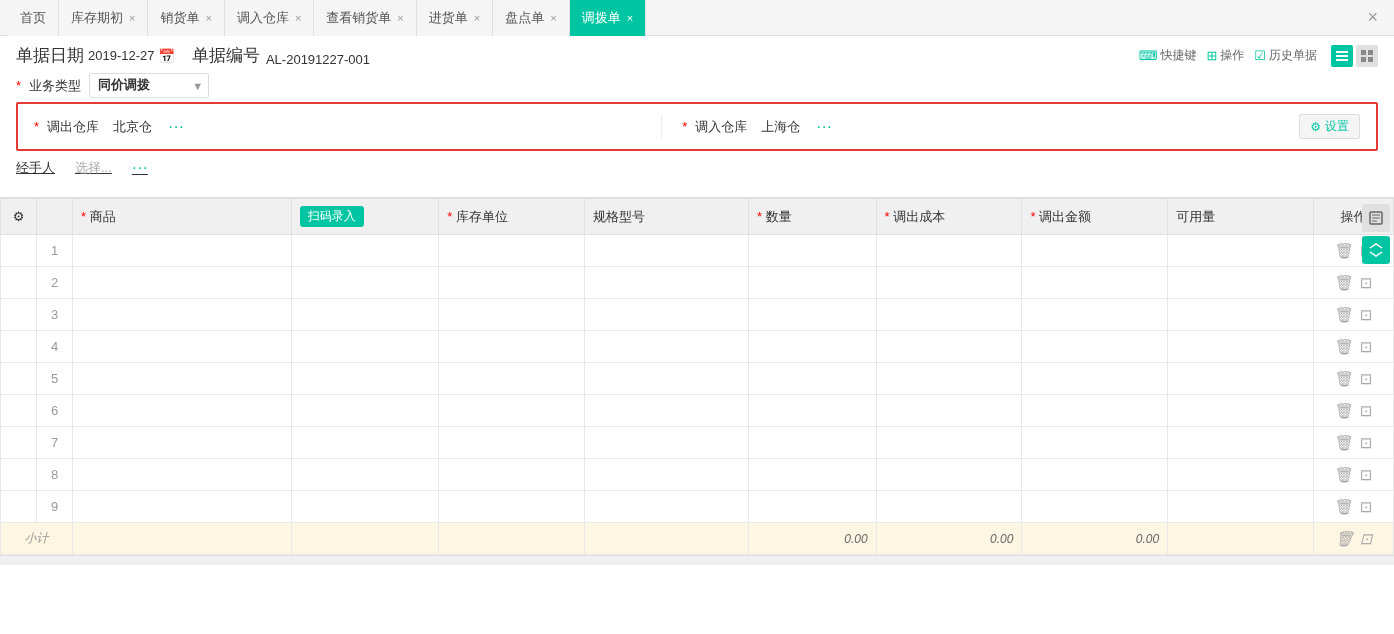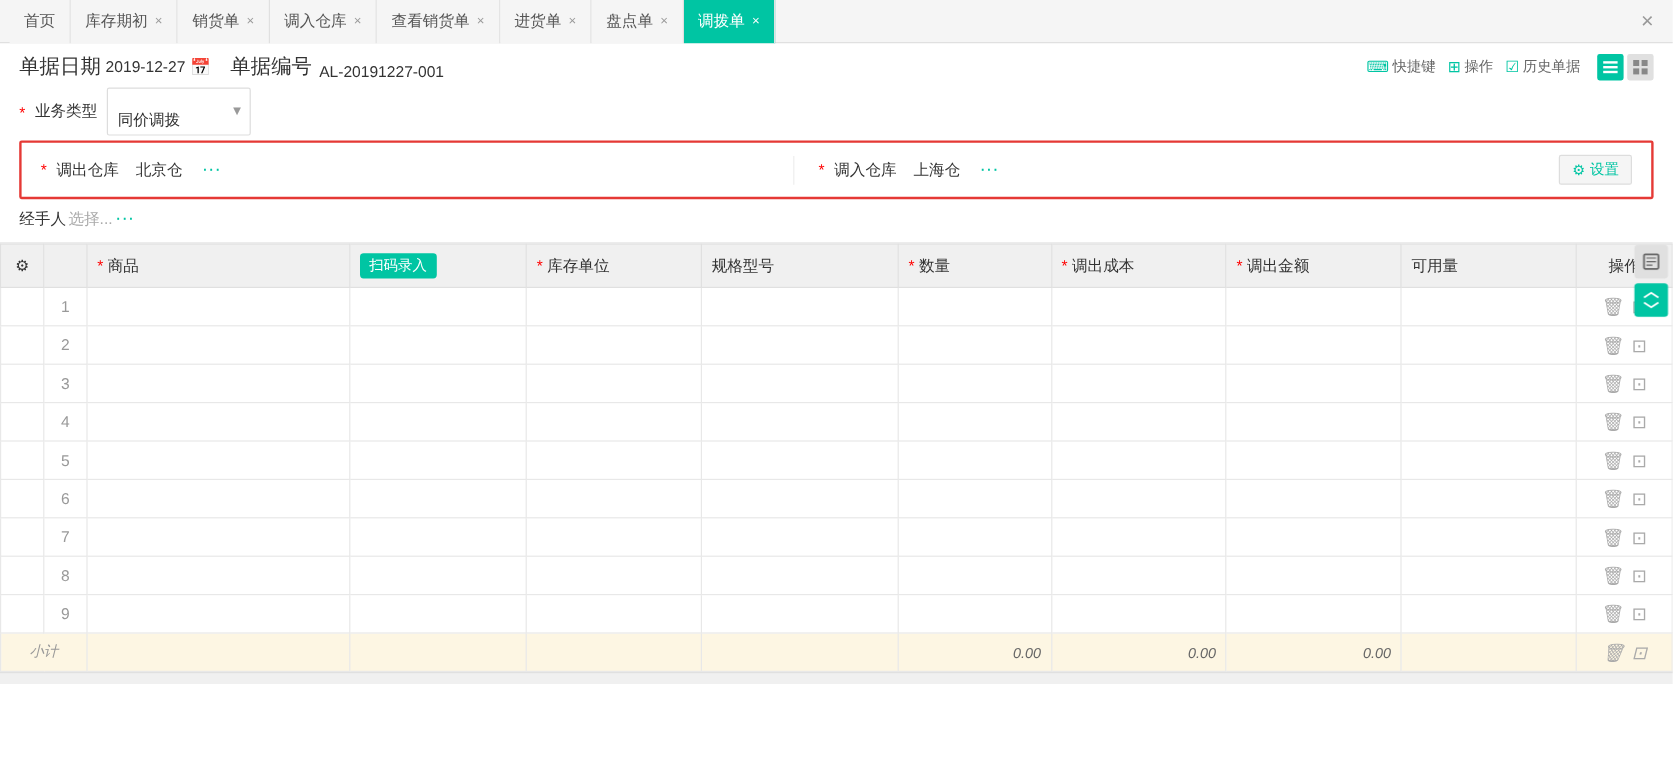--- a/index.html
+++ b/index.html
@@ -88,22 +88,23 @@
       border-radius: 2px;
       padding: 3px 10px;
       cursor: pointer;
       font-size: 12px;
       color: #00c5a3;
       margin-left: 10px;
     }
 
     
     .handler-row {
-      display: flex; align-items: center; gap: 2px;
-      padding: 0 16px 10px 16px;
+      display: flex; align-items: center; gap: 20px;
+      padding: 0 16px 20px 16px;
+      text-decoration: underline;
     }
     .handler-placeholder { color: #aaa; font-size: 13px; }
     .handler-dots { color: #00c5a3; cursor: pointer; font-size: 16px; }
 
     
     .table-wrapper {
       overflow-x: auto;
       border-top: 1px solid #e0e0e0;
     }
     table {
@@ -281,21 +282,21 @@
           </svg>
       </div>
     </div>
   </div>
 </div>
 
 <div style="padding: 2px 16px 4px 16px; display:flex; align-items:center; gap:8px;">
   <span style="color:#f00; font-size:13px;">*</span>
   <label style="font-size:13px; color:#333;">业务类型</label>
   <div style="position:relative; display:inline-block;">
-    <span style="border:1px solid #ddd; padding:17px 28px 3px 8px; border-radius:2px; font-size:13px; color:#333; display:inline-block; min-width:120px; background:#fff; cursor:pointer;">同价调拨</span>
+    <span style="border:1px solid #ddd; padding:2px 28px 3px 8px; border-radius:2px; font-size:13px; color:#333; display:inline-block; min-width:120px; background:#fff; cursor:pointer;font-weight:bold;">同价调拨</span>
     <span style="position:absolute; right:6px; top:50%; transform:translateY(-50%); color:#999; font-size:11px; pointer-events:none;">▼</span>
   </div>
 </div>
 
 <div class="red-box-section">
   <div class="warehouse-field">
     <span class="req">*</span>
     <span class="wh-label">调出仓库</span>
     <span class="wh-value">北京仓</span>
     <span class="dots">···</span>

